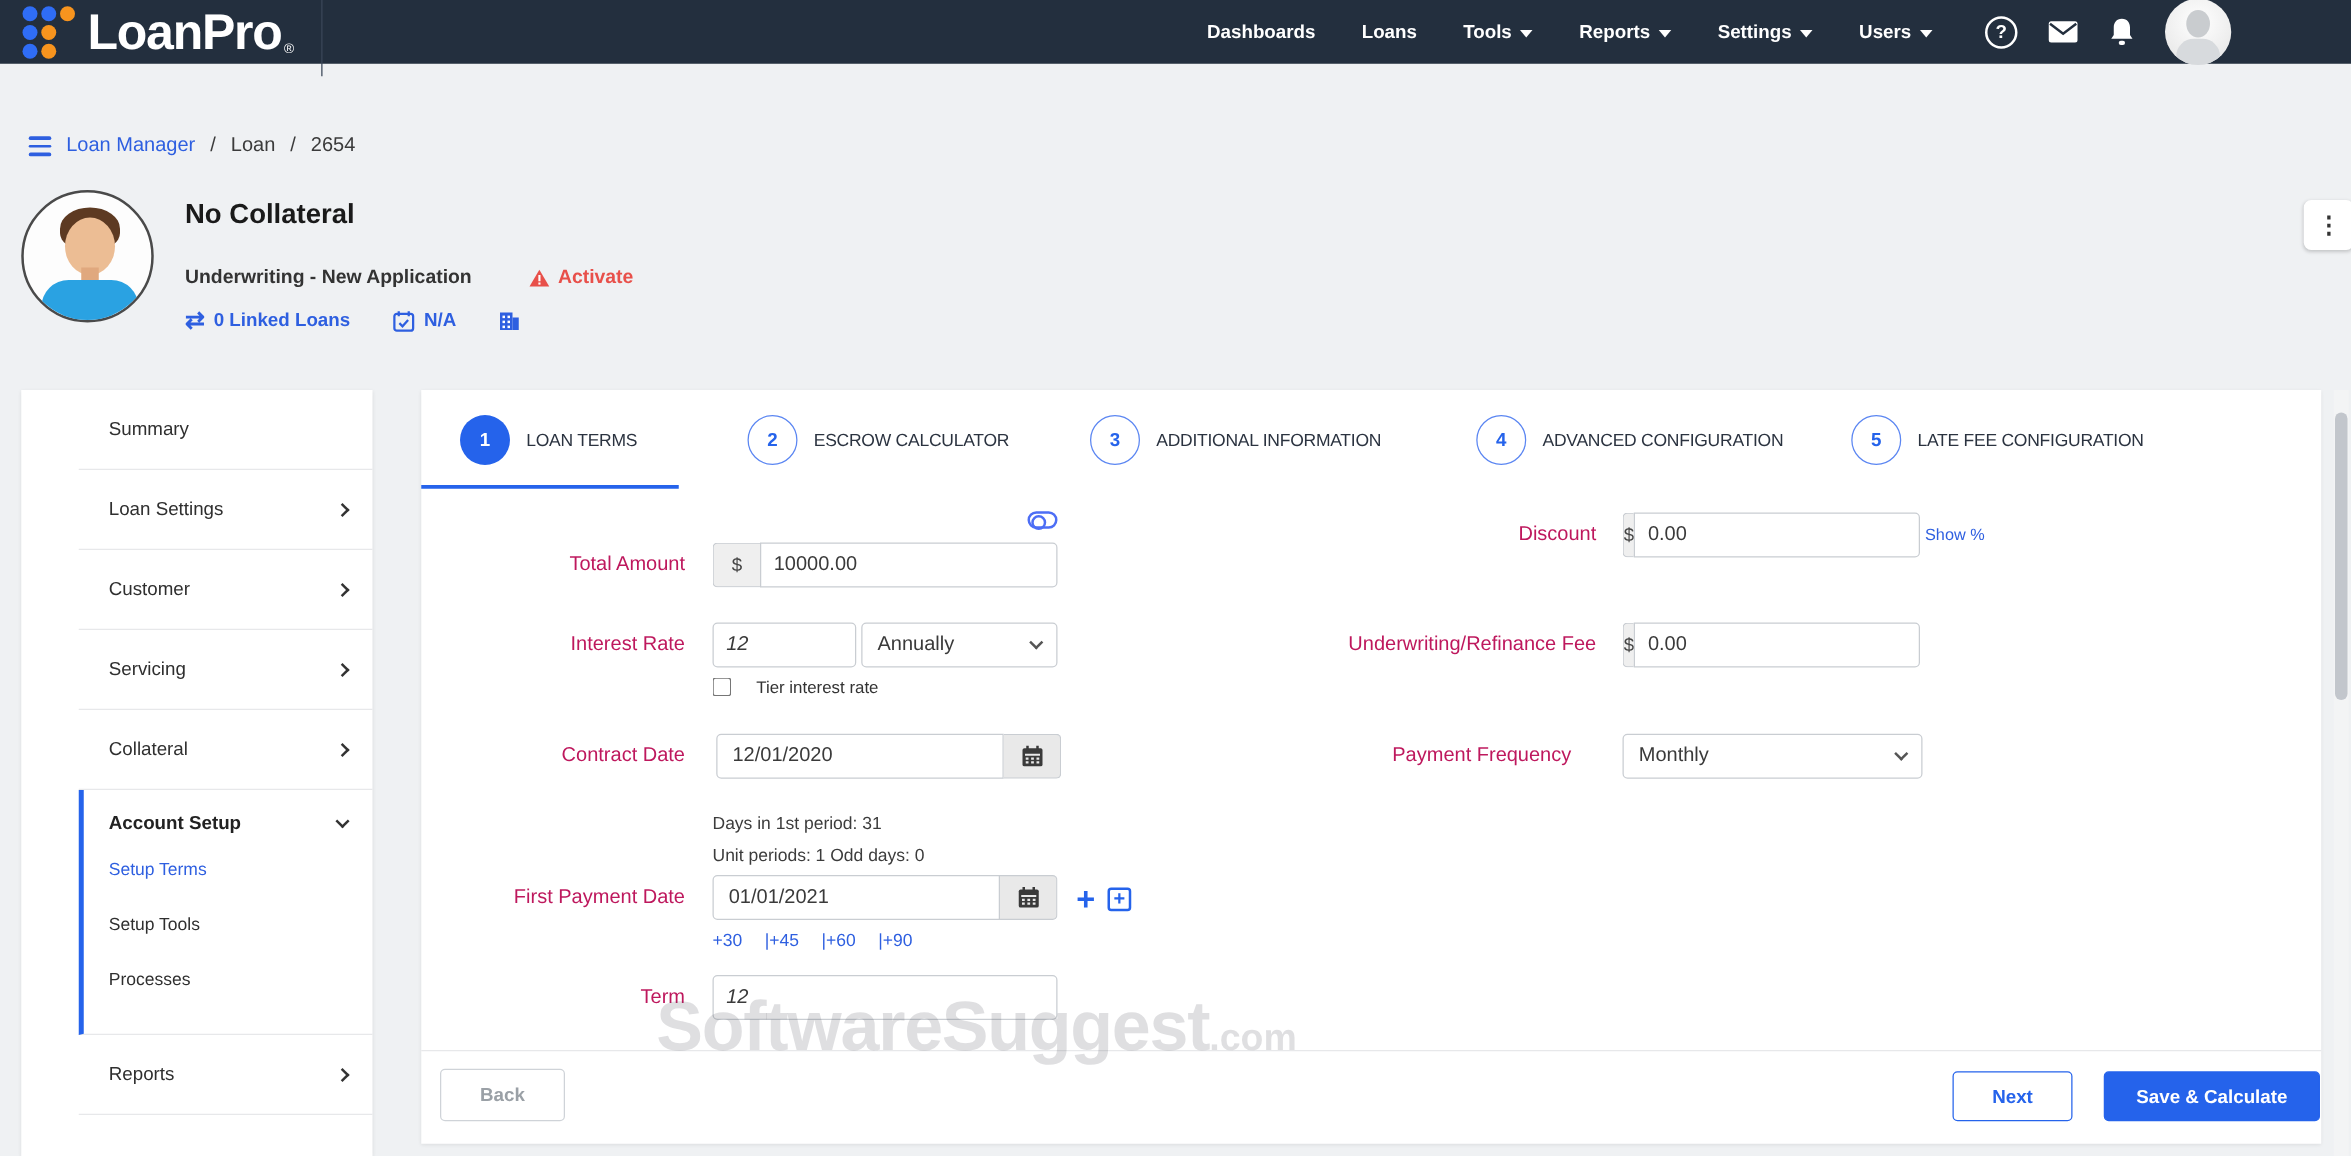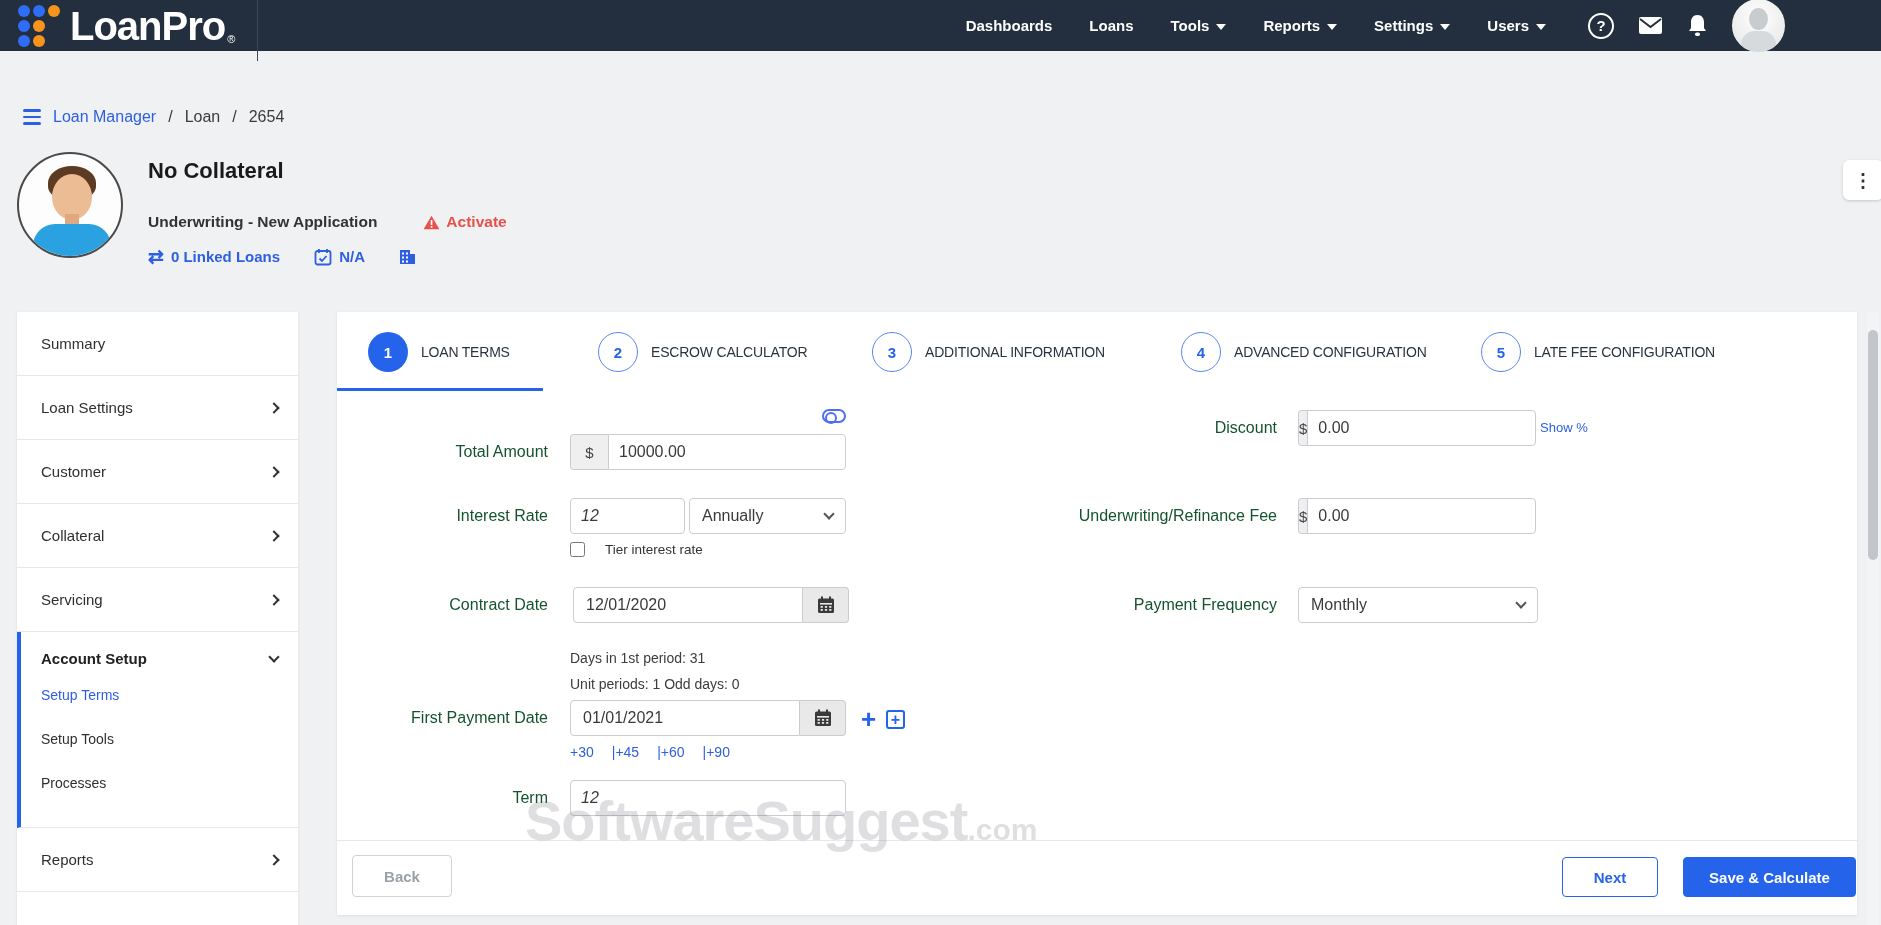--- a/index.html
+++ b/index.html
@@ -45,40 +45,40 @@
   .loan-title{position:absolute;left:148px;top:158px;font-size:22px;font-weight:700;color:#1a1a1a;z-index:5;}
   .status-row{position:absolute;left:148px;top:213px;display:flex;align-items:flex-start;gap:46px;z-index:5;}
   .status-text{font-size:15.5px;font-weight:700;color:#333;}
   .activate{display:flex;align-items:center;gap:6px;color:var(--danger);font-size:15.5px;font-weight:700;cursor:pointer;}
   .links-row{position:absolute;left:148px;top:247px;display:flex;align-items:center;gap:34px;z-index:5;}
   .blue-item{display:flex;align-items:center;gap:7px;color:var(--link);font-size:15px;font-weight:700;cursor:pointer;}
   .swap-glyph{font-size:19px;font-weight:700;line-height:1;}
   .kebab-btn{position:absolute;left:1843px;top:160px;width:40px;height:40px;background:#fff;border-radius:6px;box-shadow:0 1px 3px rgba(0,0,0,.18);display:flex;align-items:center;justify-content:center;font-size:19px;font-weight:700;color:#333;cursor:pointer;z-index:5;}
 
   
-  .sidebar{position:absolute;left:17px;top:312px;width:281px;height:613px;background:#fff;box-shadow:0 1px 3px rgba(0,0,0,.08);z-index:5;}
+  .sidebar{position:absolute;left:17px;top:312px;width:281px;height:613px;background:#fff;box-shadow:0 1px 3px rgba(0,0,0,.08);z-index:5;padding-left:46px;}
   .side-item{height:64px;display:flex;align-items:center;justify-content:space-between;padding:0 20px 0 24px;border-bottom:1px solid #e7e8ea;font-size:15px;color:#2f2f2f;cursor:pointer;}
   .chev-right{width:8px;height:8px;border-right:2.4px solid #333;border-bottom:2.4px solid #333;transform:rotate(-45deg);}
   .chev-down{width:8px;height:8px;border-right:2.4px solid #333;border-bottom:2.4px solid #333;transform:rotate(45deg);margin-top:-4px;}
   .setup-group{border-left:4px solid var(--accent);border-bottom:1px solid #e7e8ea;padding:18px 20px 22px 20px;}
   .setup-head{display:flex;align-items:center;justify-content:space-between;font-size:15px;font-weight:700;color:#222;cursor:pointer;padding-bottom:6px;}
   .setup-sub{font-size:14px;color:#2f2f2f;padding:14px 0;cursor:pointer;}
   .setup-sub.active{color:var(--link);}
 
   
   .main-card{position:absolute;left:337px;top:312px;width:1520px;height:603px;background:#fff;box-shadow:0 1px 3px rgba(0,0,0,.08);z-index:4;}
   .tab-underline{position:absolute;left:0;top:76px;width:206px;height:3px;background:var(--accent);}
   .step{position:absolute;top:20px;display:flex;align-items:center;gap:13px;cursor:pointer;}
   .step-circle{width:40px;height:40px;border-radius:50%;display:flex;align-items:center;justify-content:center;font-size:15px;font-weight:700;}
   .step-circle.active{background:var(--accent);color:#fff;}
   .step-circle.idle{background:#fff;color:var(--accent);border:1.5px solid #5b86f2;}
   .step-label{font-size:14px;font-weight:400;color:#2b3340;letter-spacing:-0.2px;white-space:nowrap;}
 
   
-  .f-label{position:absolute;text-align:right;font-size:16px;color:#14532d;line-height:36px;}
+  .f-label{position:absolute;text-align:right;font-size:16px;color:#be185d;line-height:36px;}
   .f-label.multi{line-height:22px;padding-top:7px;}
   .tbox{position:absolute;height:36px;border:1px solid var(--border);border-radius:4px;background:#fff;font-size:16px;color:#3a3a3a;padding:0 10px;font-family:"Liberation Sans",sans-serif;font-style:italic;}
   .grp{position:absolute;height:36px;display:flex;}
   .grp .pre{width:38px;background:#efefef;border:1px solid var(--border);border-right:none;border-radius:4px 0 0 4px;display:flex;align-items:center;justify-content:center;font-size:15px;color:#444;}
   .grp input{flex:1;border:1px solid var(--border);border-radius:0 4px 4px 0;font-size:16px;color:#3a3a3a;padding:0 10px;font-family:"Liberation Sans",sans-serif;}
   .datebox{position:absolute;height:36px;display:flex;}
   .datebox input{width:230px;border:1px solid var(--border);border-radius:4px 0 0 4px;font-size:16px;color:#3a3a3a;padding:0 12px;font-family:"Liberation Sans",sans-serif;}
   .cal-btn{width:46px;background:#e9e9e9;border:1px solid var(--border);border-left:none;border-radius:0 4px 4px 0;display:flex;align-items:center;justify-content:center;cursor:pointer;}
   .selbox{position:absolute;height:36px;border:1px solid var(--border);border-radius:4px;background:#fff;display:flex;align-items:center;justify-content:space-between;padding:0 12px;font-size:16px;color:#3a3a3a;cursor:pointer;}
   .sel-chev{width:8px;height:8px;border-right:2px solid #555;border-bottom:2px solid #555;transform:rotate(45deg);margin-top:-4px;}
@@ -237,25 +237,25 @@
   </div>
   <div class="side-item">
     <span>Loan Settings</span>
       <span class="chev-right"></span>
   </div>
   <div class="side-item">
     <span>Customer</span>
       <span class="chev-right"></span>
   </div>
   <div class="side-item">
+    <span>Servicing</span>
+      <span class="chev-right"></span>
+  </div>
+  <div class="side-item">
     <span>Collateral</span>
-      <span class="chev-right"></span>
-  </div>
-  <div class="side-item">
-    <span>Servicing</span>
       <span class="chev-right"></span>
   </div>
   <div class="setup-group">
     <div class="setup-head">
       <span>Account Setup</span>
         <span class="chev-down"></span>
     </div>
     <div class="setup-sub active">Setup Terms</div>
     <div class="setup-sub">Setup Tools</div>
     <div class="setup-sub">Processes</div>
@@ -367,21 +367,21 @@
     <input value="0.00" style="">
   </div>
   <span class="show-link" style="left:1203px;top:108px">Show %</span>
 
   <div class="f-label multi" style="left:740px;top:186px;width:200px">Underwriting/Refinance Fee</div>
   <div class="grp" style="left:961px;top:186px;width:235px">
     <span class="pre">$</span>
     <input value="0.00" style="">
   </div>
 
-  <div class="f-label" style="left:740px;top:275px;width:200px">Payment Frequency</div>
+  <div class="f-label" style="left:720px;top:275px;width:200px">Payment Frequency</div>
   <div class="selbox" style="left:961px;top:275px;width:240px">
     <span>Monthly</span>
       <span class="sel-chev"></span>
   </div>
 
   <div class="foot-divider"></div>
   <div class="btn back">Back</div>
   <div class="btn next">Next</div>
   <div class="btn save">Save &amp; Calculate</div>
 </div>

